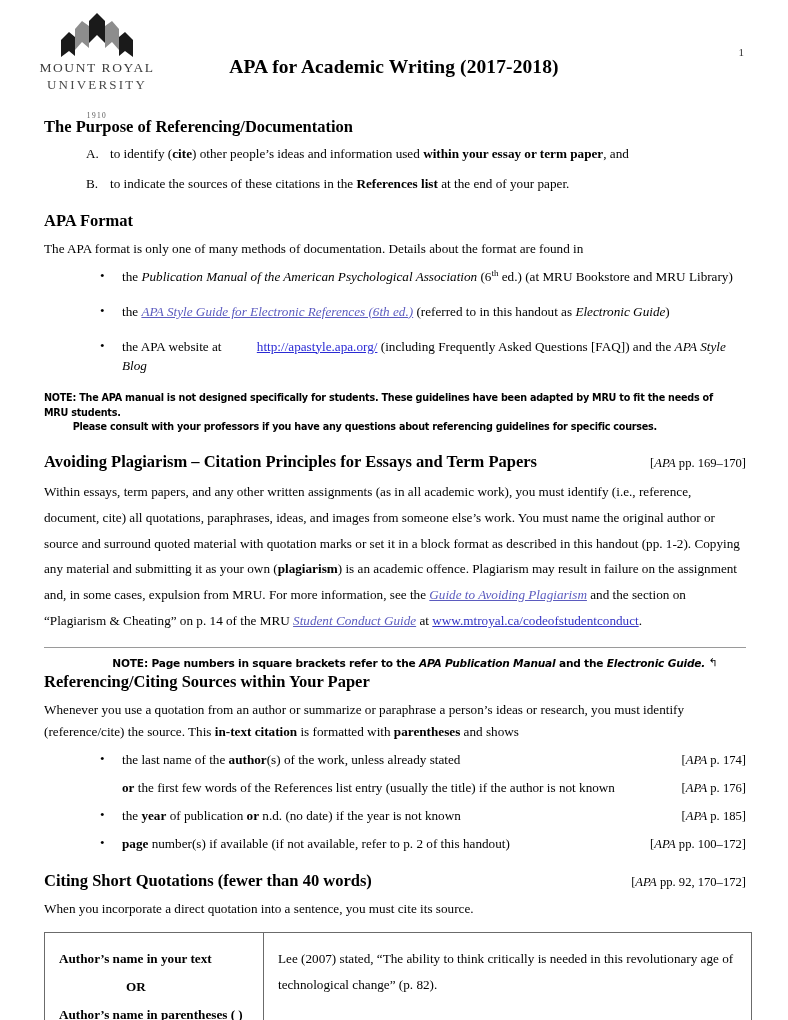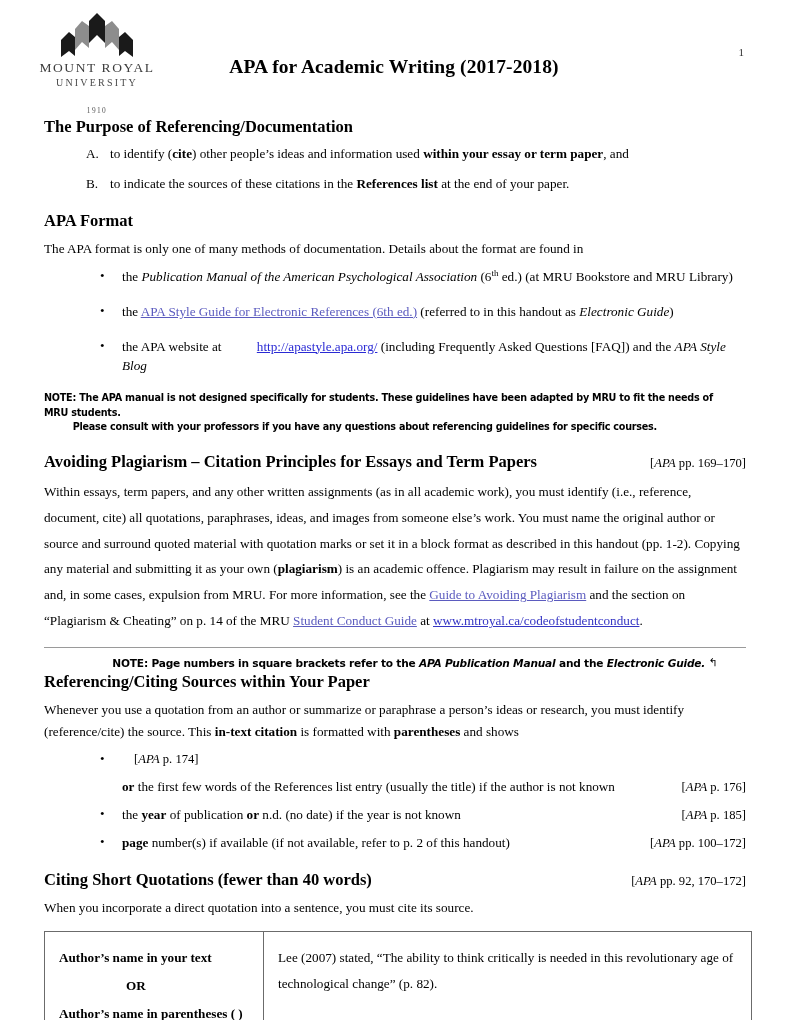--- a/index.html
+++ b/index.html
@@ -42,21 +42,21 @@
   .logo-name {
     font-family: "Liberation Serif", "DejaVu Serif", serif;
     font-size: 13.5px;
     letter-spacing: 1.6px;
     color: #3d3d3d;
     line-height: 1.15;
     white-space: nowrap;
   }
   .logo-sub {
     font-family: "Liberation Serif", "DejaVu Serif", serif;
-    font-size: 10px;
+    font-size: 13px;
     letter-spacing: 2.2px;
     color: #4a4a4a;
     margin-top: 1px;
   }
   .logo-year {
     font-family: "Liberation Serif", "DejaVu Serif", serif;
     font-size: 7.4px;
     letter-spacing: 1.4px;
     color: #555555;
     margin-top: 18px;
@@ -157,20 +157,21 @@
   ul.bul.citelist li .txt { flex: 1 1 auto; }
   ul.bul.citelist li.noBullet { margin-left: 0; }
 
   b { font-weight: bold; }
   i, .it { font-style: italic; }
   sup { font-size: 0.68em; vertical-align: super; line-height: 0; }
 
   a.lnk, .lnk {
     color: #5b5bbf;
     text-decoration: underline;
+    font-style: italic;
   }
   .lnk-url {
     color: #2a2ad4;
     text-decoration: underline;
     font-style: normal;
     padding-left: 32px;
   }
   .lnk-plain {
     color: #3434c4;
     text-decoration: underline;
@@ -324,20 +325,21 @@
 
     <div class="section-row tight">
       <h2 class="section">Referencing/Citing Sources within Your Paper</h2>
     </div>
 
     <p class="body"><span>Whenever you use a quotation from an author or summarize or paraphrase a person’s ideas or research, you must identify (reference/cite) the source. This </span><b>in-text citation</b><span> is formatted with </span><b>parentheses</b><span> and shows</span></p>
 
     <ul class="bul citelist">
       <li>
         <span class="bullet">•</span>
+        <span class="txt"><span>the last name of the </span><b>author</b><span>(s) of the work, unless already stated</span></span>
         <span class="cite-ref">[<i>APA</i><span> p. 174]</span></span>
       </li>
 
       <li class="noBullet">
         <span class="txt"><b>or</b><span> the first few words of the References list entry (usually the title) if the author is not known</span></span>
         <span class="cite-ref">[<i>APA</i><span> p. 176]</span></span>
       </li>
 
       <li>
         <span class="bullet">•</span>

